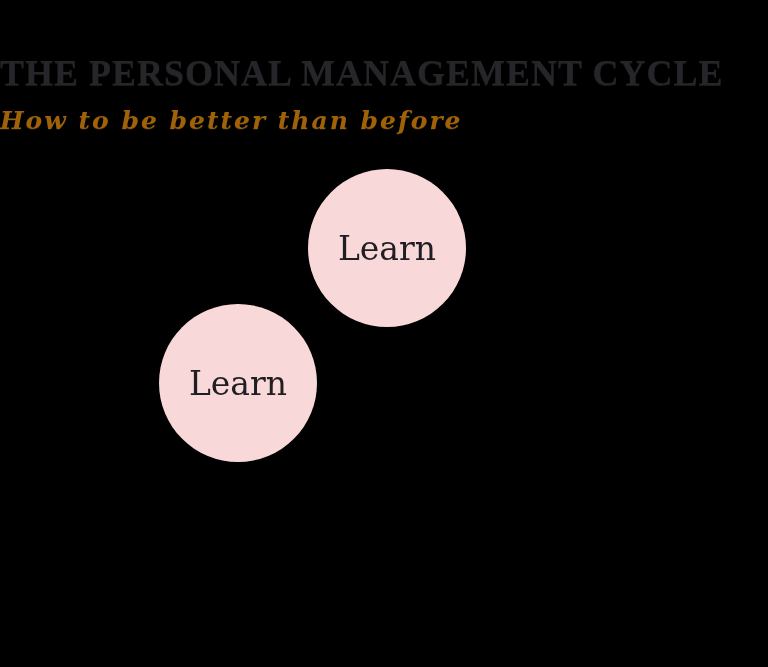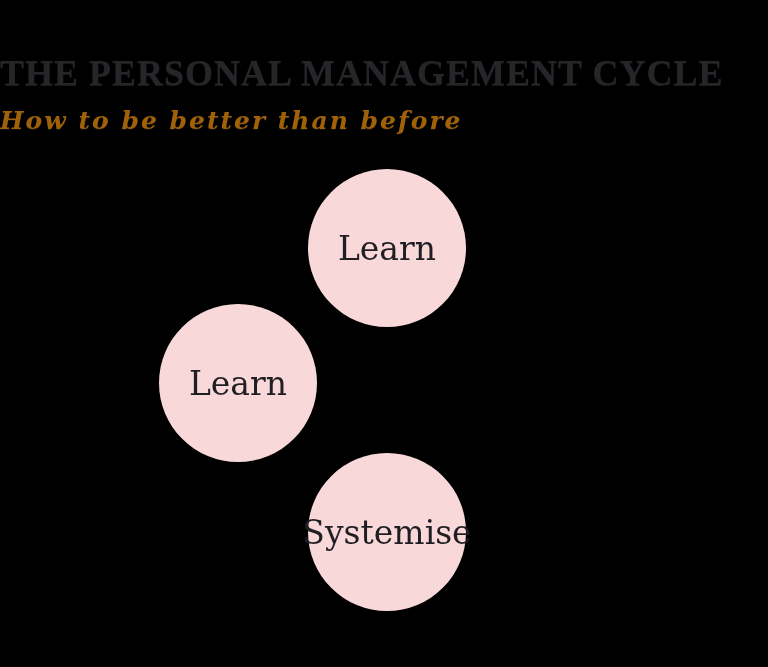--- a/index.html
+++ b/index.html
@@ -74,21 +74,18 @@
   <div class="header">
     <h1 class="title">THE PERSONAL MANAGEMENT CYCLE</h1>
     <div class="subtitle">How to be better than before</div>
   </div>
 
   <div class="circle learn">
     <span class="label">Learn</span>
   </div>
 
 
-  <div class="circle systemise">
-    <span class="label">Systemise</span>
-  </div>
 
   <div class="circle review">
     <span class="label">Learn</span>
   </div>
 
 </div>
 
 </body></html>

